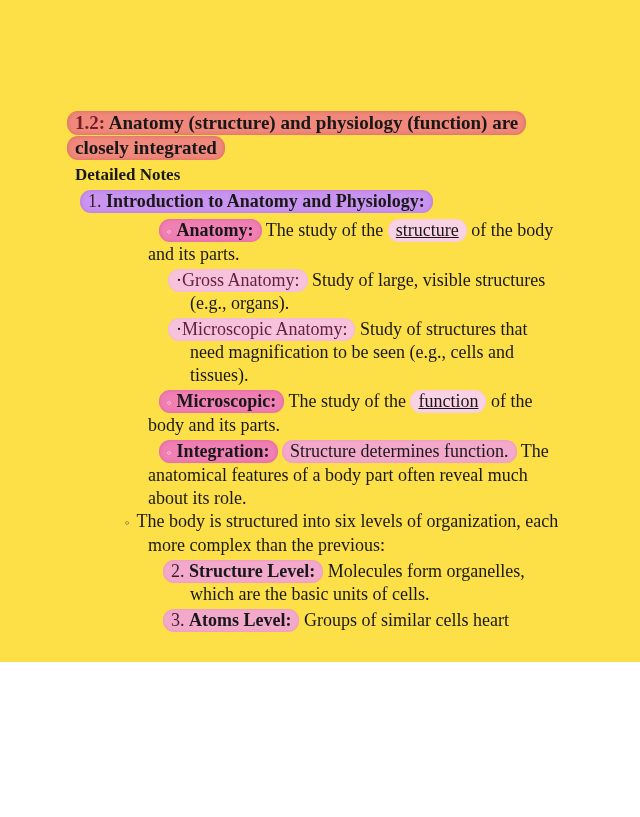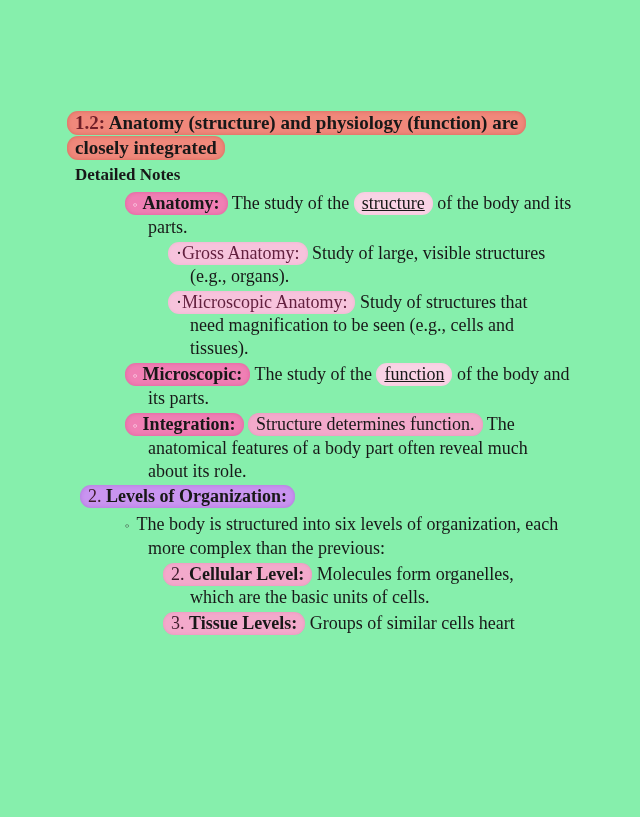--- a/index.html
+++ b/index.html
@@ -1,29 +1,29 @@
 <!DOCTYPE html>
 <html style="--title-highlight: #f0887b; --section-highlight: #c994f0; --term-highlight: #f07fb4; --medium-highlight: #f3a9cb; --soft-highlight: #f7c3dc; --softer-highlight: #f9d3e5; --ink: #181818; --maroon-ink: #701f28;"><head>
 <meta charset="utf-8">
 <style>
   html,body{margin:0;padding:0;background:#ffffff;}
   .page{
     position:relative;
-    width:640px;height:817px;
-    background:#86efac;
+    width:640px;height:662px;
+    background:#fde047;
     overflow:hidden;
     font-family:"Liberation Serif", serif;
     font-size:18px;line-height:23px;color:#181818;
   }
   .content{padding:110px 68px 0 67px;}
   
   .hl{border-radius:11px;padding:1px 8px 2px;}
   .hl-title{background:var(--title-highlight,#f0887b);box-shadow:inset 0 0 4px rgba(170,50,35,.35);}
   .hl-section{background:var(--section-highlight,#c994f0);box-shadow:inset 0 0 4px rgba(120,50,170,.30);}
-  .hl-term{background:var(--term-highlight,#f07fb4);box-shadow:inset 0 0 4px rgba(190,30,110,.30);}
+  .hl-term{background:var(--term-highlight,#f07fb4);box-shadow:inset 0 0 4px rgba(190,30,110,.30);margin-left:34px;}
   .hl-med{background:var(--medium-highlight,#f3a9cb);box-shadow:inset 0 0 3px rgba(200,70,130,.22);font-family:Liberation Serif, serif;}
   .hl-soft{background:var(--soft-highlight,#f7c3dc);box-shadow:inset 0 0 3px rgba(210,110,160,.18);font-family:Liberation Serif, serif;}
   .hl-softer{background:var(--softer-highlight,#f9d3e5);box-shadow:inset 0 0 3px rgba(210,120,165,.15);text-decoration:underline;}
   
   .bold{font-weight:bold;}
   .title-line{font-weight:bold;font-size:19px;line-height:25px;}
   .maroon{color:#701f28;}
   .num{color:#3f1c2c;}
   .rose{color:#63203f;}
   .subtitle{font-weight:bold;margin:3px 0 0 8px;font-size:17px;}
@@ -31,39 +31,42 @@
   .sec{margin-left:13px;}
   .lv2{padding-left:81px;text-indent:-23px;}
   .lv3{padding-left:123px;text-indent:-22px;}
   .lv3n{padding-left:123px;text-indent:-27px;}
   
   .circ{font-size:13px;color:#fde6f2;margin-right:5px;}
   .circ-plain{font-size:13px;color:#3c3c3c;margin-right:7px;}
   .dot{color:#181818;}
   
   .mt2{margin-top:2px;}.mt3{margin-top:3px;}.mt4{margin-top:4px;}
-  .mt5{margin-top:5px;}.mt6{margin-top:6px;}
+  .mt5{}.mt6{margin-top:6px;}
   .tight-r{padding-right:16px;}
   .lvl{padding-right:20px;}
 </style>
 </head>
 <body>
 
 <div class="page">
   <div class="content">
 
     <div class="title-line">
       <span class="hl hl-title"><span class="maroon">1.2:</span><span> Anatomy (structure) and physiology (function) are</span></span>
     </div>
     <div class="title-line">
       <span class="hl hl-title"><span>closely integrated</span></span>
     </div>
 
     <div class="subtitle">Detailed Notes</div>
 
+    <div class="sec mt4">
+      <span class="hl hl-section"><span class="num">1.</span> <span class="bold">Introduction to Anatomy and Physiology:</span></span>
+    </div>
 
     <div class="lv2 mt6">
       <span class="hl hl-term"><span class="circ">◦</span><span class="bold">Anatomy:</span></span><span> The study of the </span><span class="hl hl-softer">structure</span><span> of the body and its parts.</span>
     </div>
 
     <div class="lv3 mt3">
       <span class="hl hl-soft"><span class="dot">·</span><span class="rose">Gross Anatomy:</span></span><span> Study of large, visible structures (e.g., organs).</span>
     </div>
 
     <div class="lv3 mt3 tight-r">
@@ -72,31 +75,28 @@
 
     <div class="lv2 mt3">
       <span class="hl hl-term"><span class="circ">◦</span><span class="bold">Microscopic:</span></span><span> The study of the </span><span class="hl hl-softer">function</span><span> of the body and its parts.</span>
     </div>
 
 
     <div class="lv2 mt3">
       <span class="hl hl-term"><span class="circ">◦</span><span class="bold">Integration:</span></span> <span class="hl hl-med">Structure determines function.</span><span> The anatomical features of a body part often reveal much about its role.</span>
     </div>
 
-    <div class="sec mt2">
-      <span class="hl hl-section"><span class="num">2.</span> <span class="bold">Levels of Organization:</span></span>
-    </div>
 
     <div class="lv2 mt5">
       <span class="circ-plain">◦</span><span>The body is structured into six levels of organization, each more complex than the previous:</span>
     </div>
 
 
     <div class="lv3n mt3 lvl">
-      <span class="hl hl-med"><span class="num">2.</span> <span class="bold">Cellular Level:</span></span><span> Molecules form organelles, which are the basic units of cells.</span>
+      <span class="hl hl-med"><span class="num">2.</span> <span class="bold">Structure Level:</span></span><span> Molecules form organelles, which are the basic units of cells.</span>
     </div>
 
     <div class="lv3n mt3 lvl">
-      <span class="hl hl-med"><span class="num">3.</span> <span class="bold">Tissue Levels:</span></span><span> Groups of similar cells heart</span>
+      <span class="hl hl-med"><span class="num">3.</span> <span class="bold">Atoms Level:</span></span><span> Groups of similar cells heart</span>
     </div>
 
   </div>
 </div>
 
 </body></html>

